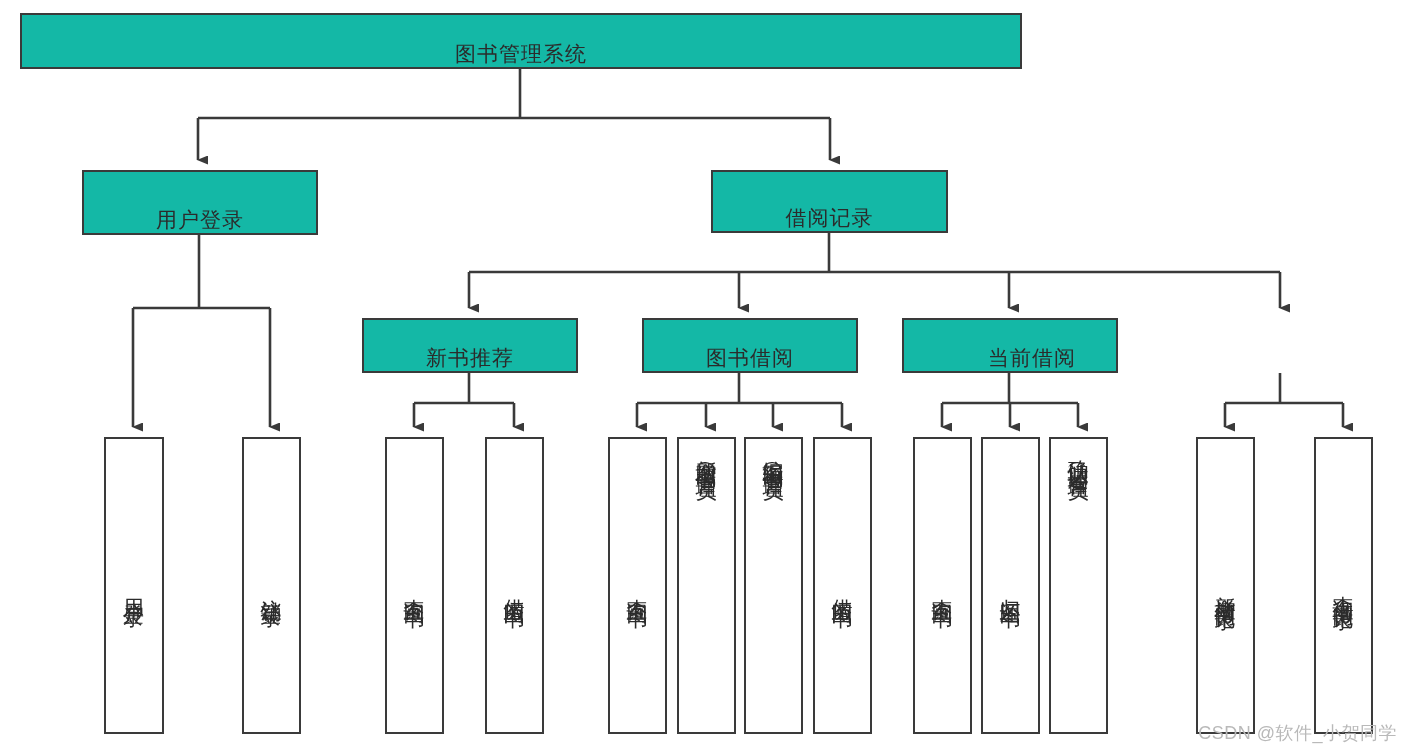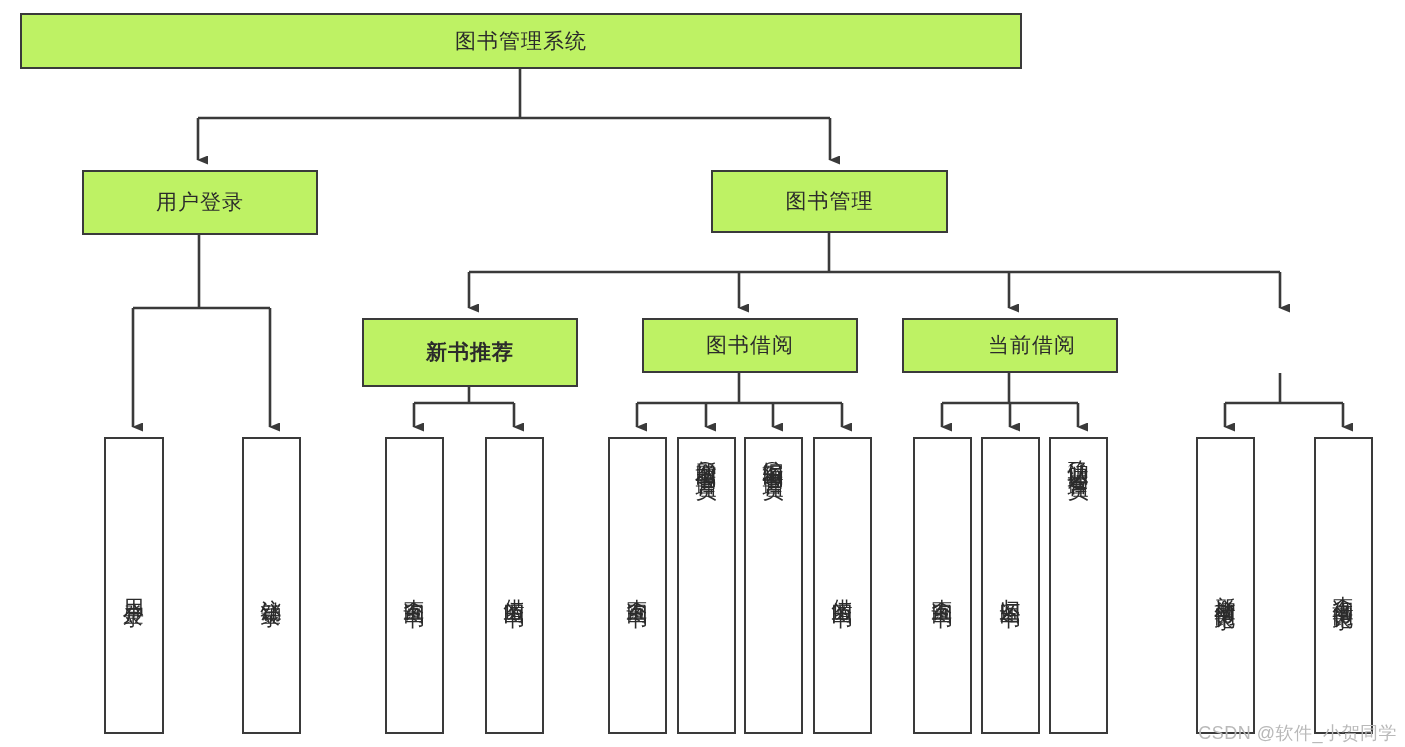--- a/index.html
+++ b/index.html
@@ -7,24 +7,24 @@
     width:1405px;height:747px;overflow:hidden;
     font-family:"Liberation Sans","DejaVu Sans",sans-serif;
     background:#ffffff;
   }
   #diagram-root{position:relative;width:1405px;height:747px;background:#ffffff;}
   svg.layer{position:absolute;left:0;top:0;width:1405px;height:747px;}
 
   .node-box{
     position:absolute;
     box-sizing:border-box;
-    background:#bef264;
+    background:#14b8a6;
     border:2.5px solid #3a3a3a;
     display:flex;
-    align-items:center;
+    align-items:flex-end;
     justify-content:center;
   }
   .node-label{
     color:#2b2b2b;
     font-size:21px;
     line-height:1.25;
     white-space:nowrap;
     letter-spacing:1px;
   }
   .leaf-box{
@@ -117,24 +117,24 @@
 
   <div class="node-box" style="left:20px;top:13px;width:1002px;height:56px;">
     <span class="node-label">图书管理系统</span>
   </div>
 
   <div class="node-box" style="left:82px;top:170px;width:236px;height:65px;">
     <span class="node-label">用户登录</span>
   </div>
 
   <div class="node-box" style="left:711px;top:170px;width:237px;height:63px;">
-    <span class="node-label">图书管理</span>
+    <span class="node-label">借阅记录</span>
   </div>
 
-  <div class="node-box" style="left:362px;top:318px;width:216px;height:69px;font-weight:bold;">
+  <div class="node-box" style="left:362px;top:318px;width:216px;height:55px;">
     <span class="node-label">新书推荐</span>
   </div>
 
   <div class="node-box" style="left:632px;top:318px;width:216px;height:55px;margin-left:10px;">
     <span class="node-label">图书借阅</span>
   </div>
 
   <div class="node-box" style="left:902px;top:318px;width:216px;height:55px;padding-left:44px;">
     <span class="node-label">当前借阅</span>
   </div>

